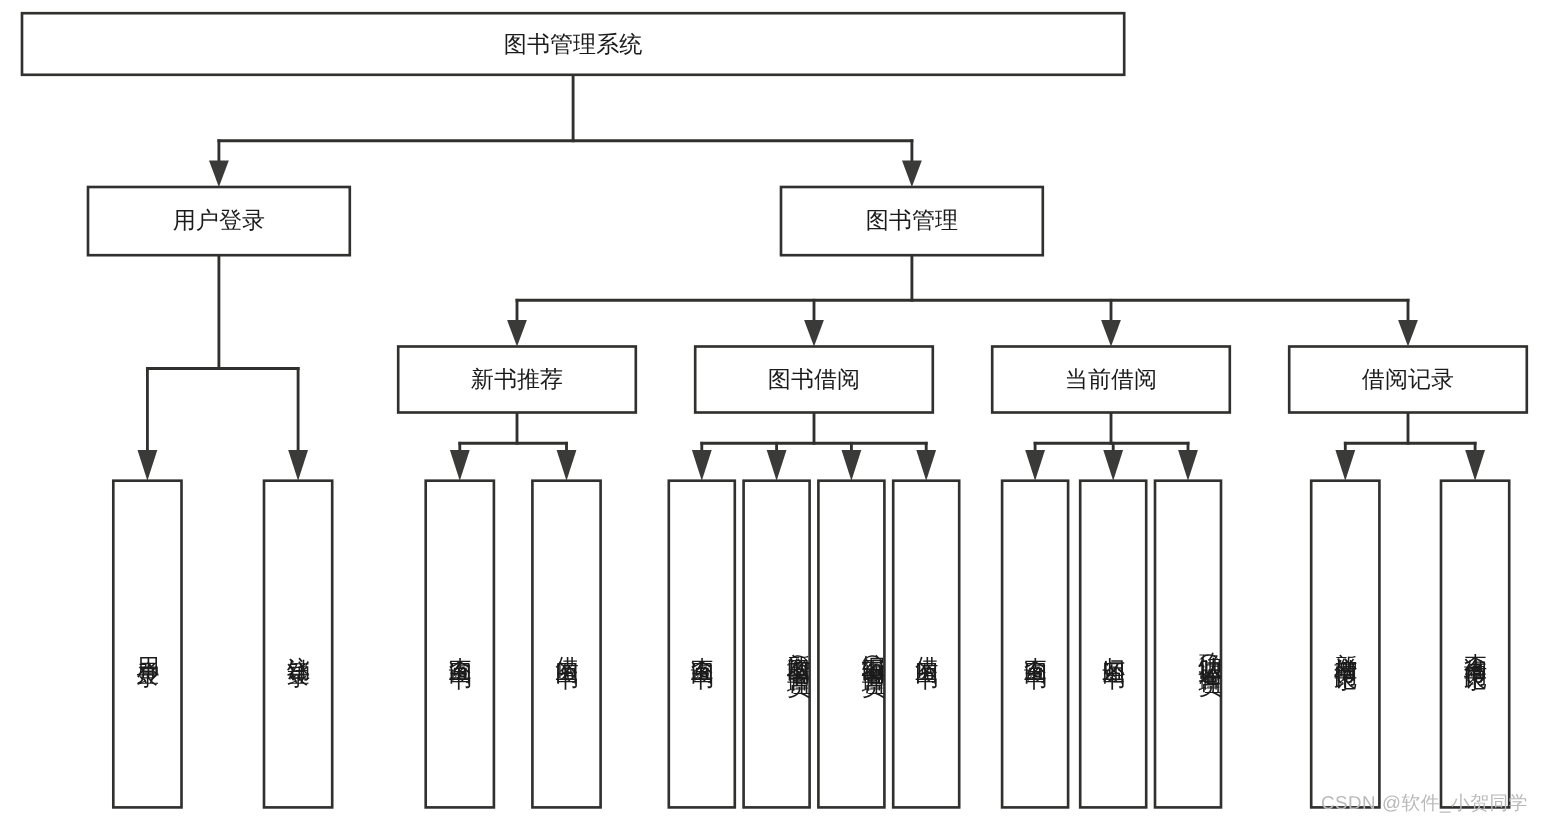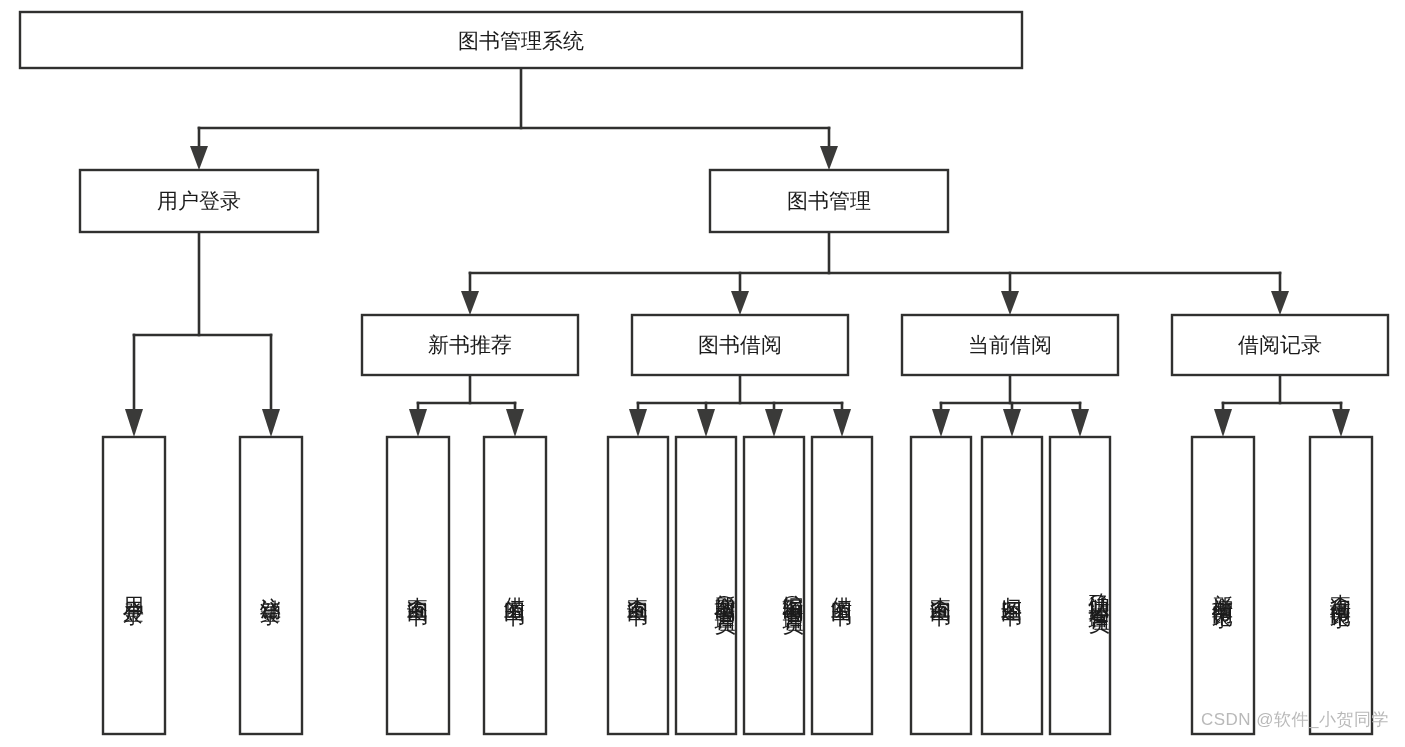--- a/index.html
+++ b/index.html
@@ -63,21 +63,21 @@
     align-items: center;
     justify-content: center;
     text-align: center;
     box-sizing: border-box;
     pointer-events: none;
     user-select: none;
   }
   #watermark {
     position: absolute;
     right: 16px;
-    bottom: 16px;
+    bottom: 6px;
     font-family: "Liberation Sans", "DejaVu Sans", sans-serif;
     font-size: 17px;
     color: #b9b9b9;
     letter-spacing: 0.5px;
     white-space: nowrap;
   }
 </style>
 </head>
 <body>
 

